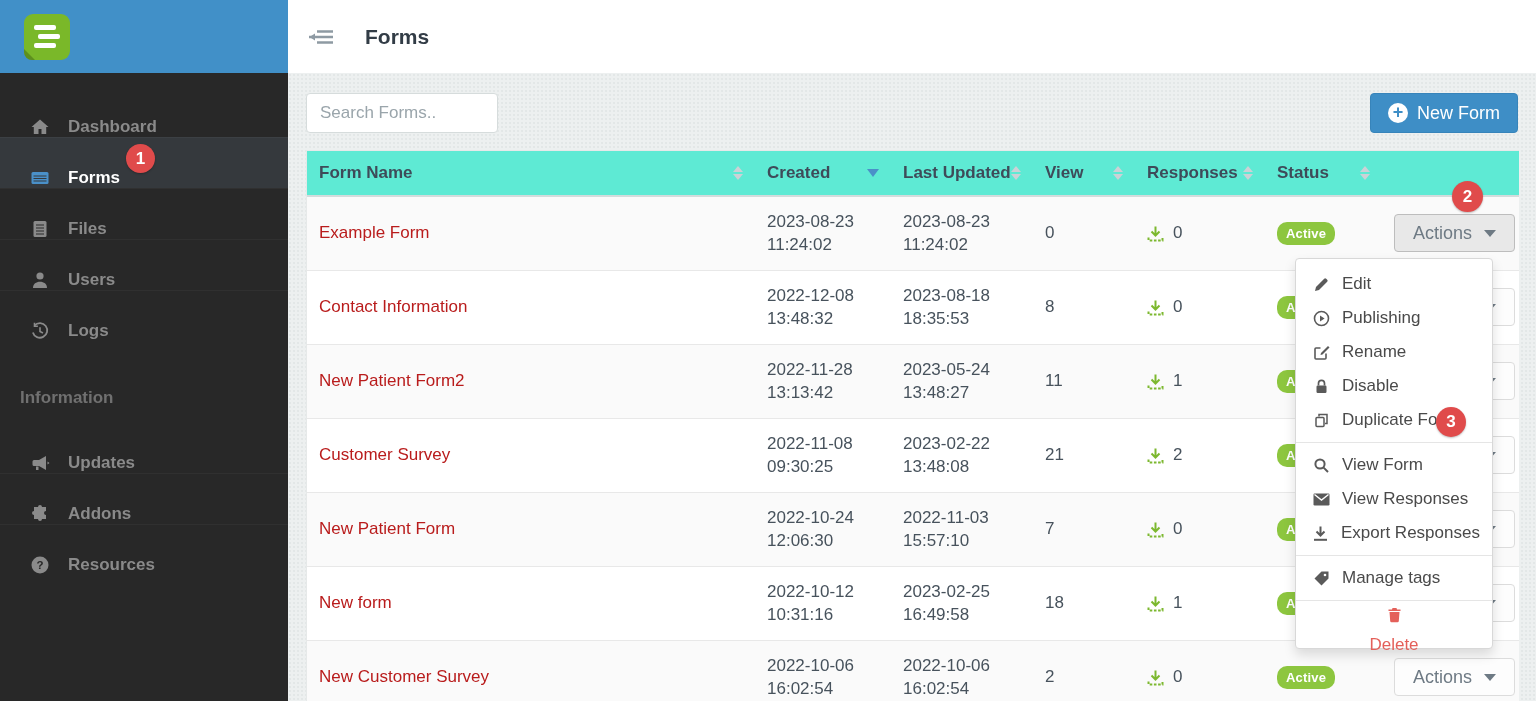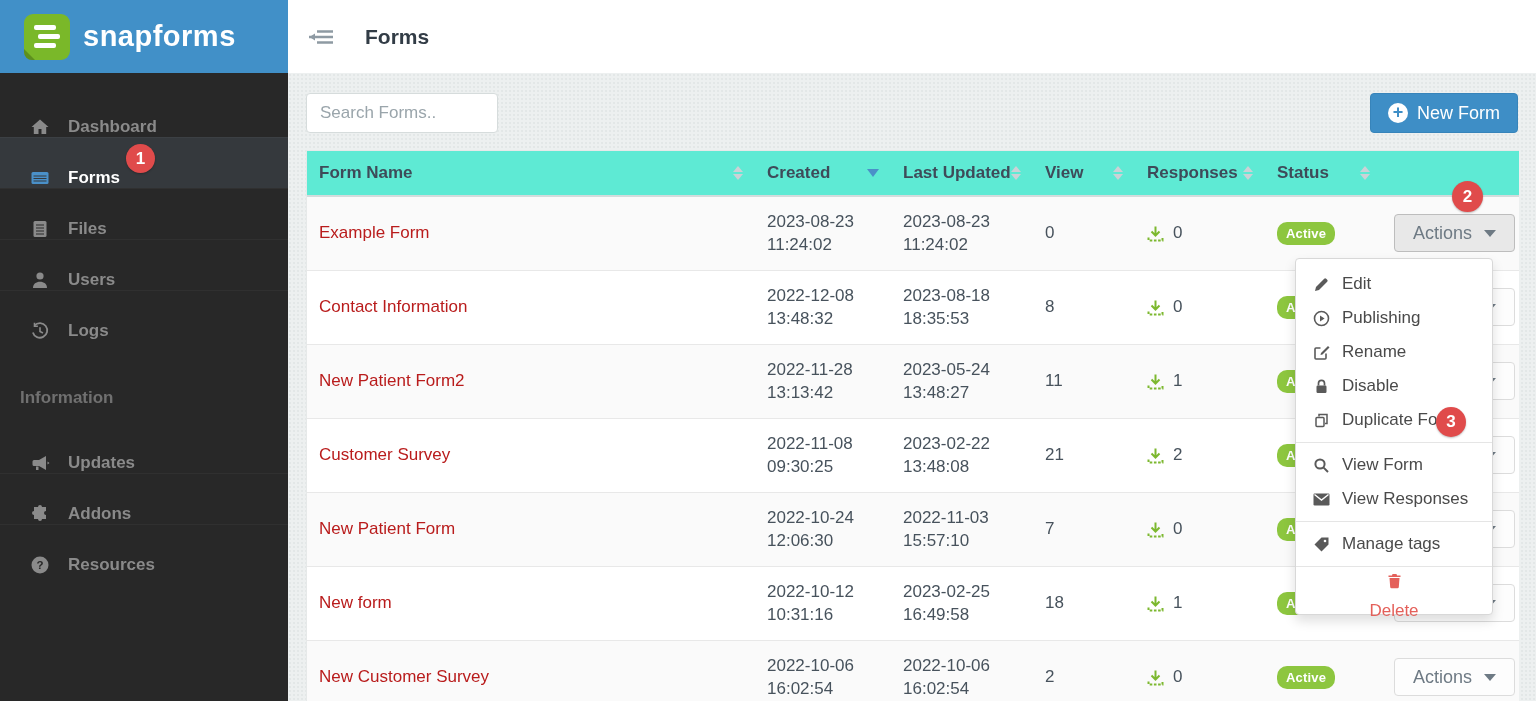--- a/index.html
+++ b/index.html
@@ -102,21 +102,20 @@
 <body>
 
 <div class="sidebar">
   <div class="brand-bar">
     <div class="logo">
       <div class="bar"></div>
         <div class="bar"></div>
         <div class="bar"></div>
       <div class="fold"></div>
     </div>
-    <div class="brand-name">snapforms</div>
   </div>
   <div class="nav">
     <div class="nav-item">
       <span class="nicon">
         <svg width="20" height="20" viewBox="0 0 20 20" fill="currentColor">
             <path d="M10 2.5 1.5 10h2.3v7h4.7v-5h3v5h4.7v-7h2.3z"></path>
           </svg>
       </span>
       <span>Dashboard</span>
     </div>
@@ -556,20 +555,30 @@
   </div>
   <div class="menu-item">
     <span class="micon">
       <svg width="17" height="17" viewBox="0 0 17 13">
           <rect x="0.5" y="0.5" width="16" height="12" rx="1.2" fill="currentColor"></rect>
           <path d="M1.5 1.5 8.5 7l7-5.5" fill="none" stroke="#fff" stroke-width="1.4"></path>
         </svg>
     </span>
     <span>View Responses</span>
   </div>
+  <div class="menu-item">
+    <span class="micon">
+      <svg width="17" height="17" viewBox="0 0 17 17" fill="none" stroke="currentColor" stroke-width="2">
+          <path d="M8.5 1.5v8M4.5 6.5l4 4 4-4"></path>
+          <path d="M2 14.8h13"></path>
+        </svg>
+    </span>
+
+    <span>Export Responses</span>
+  </div>
   <div class="menu-divider"></div>
   <div class="menu-item">
     <span class="micon">
       <svg width="17" height="17" viewBox="0 0 17 17">
           <path d="M1.5 8.5 8.5 1.5h7v7l-7 7z" fill="currentColor"></path>
           <circle cx="12" cy="5" r="1.3" fill="#fff"></circle>
         </svg>
     </span>
     <span>Manage tags</span>
   </div>

